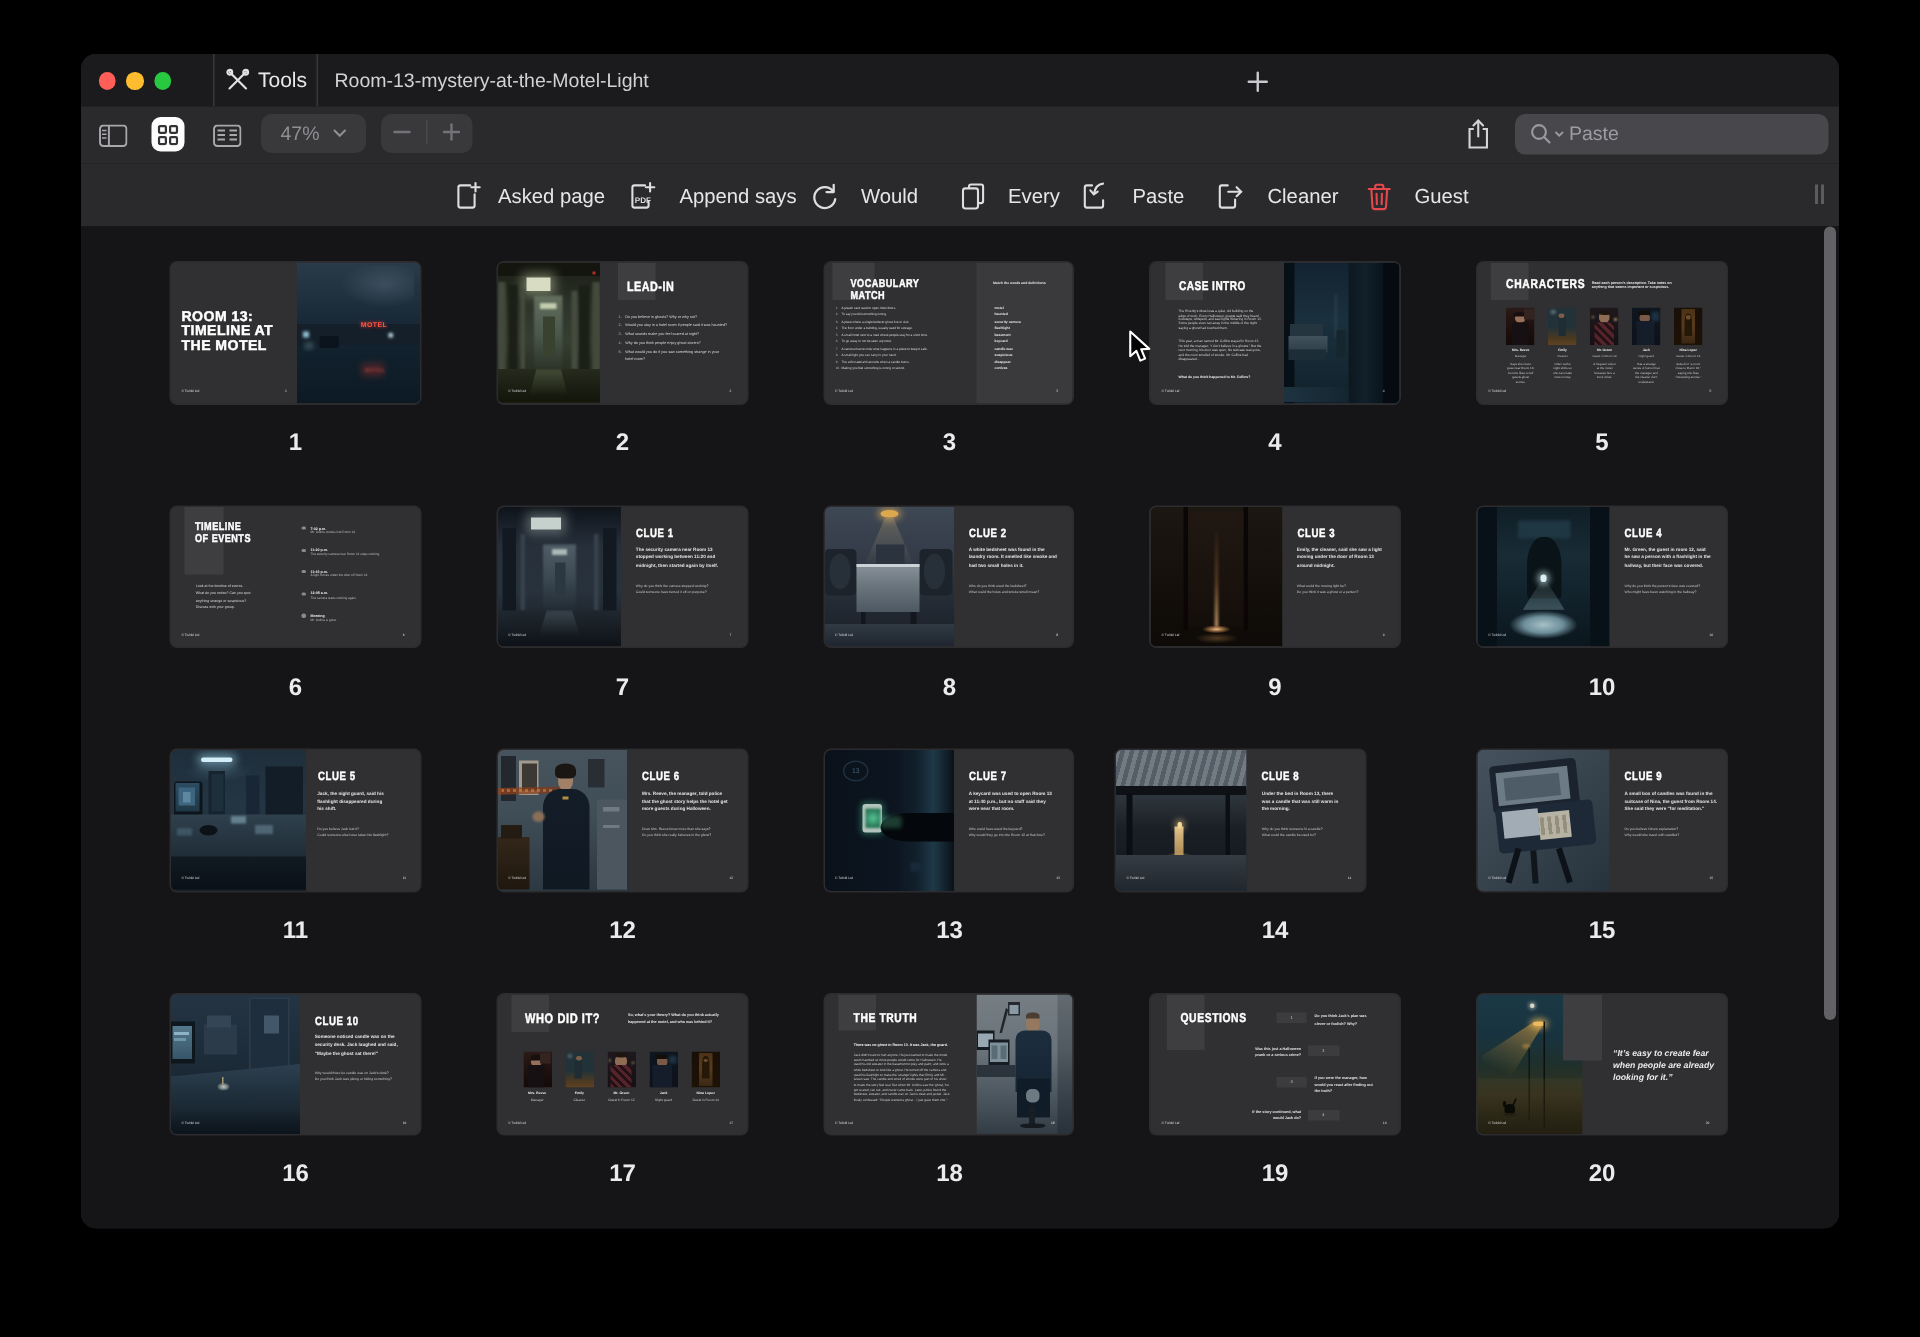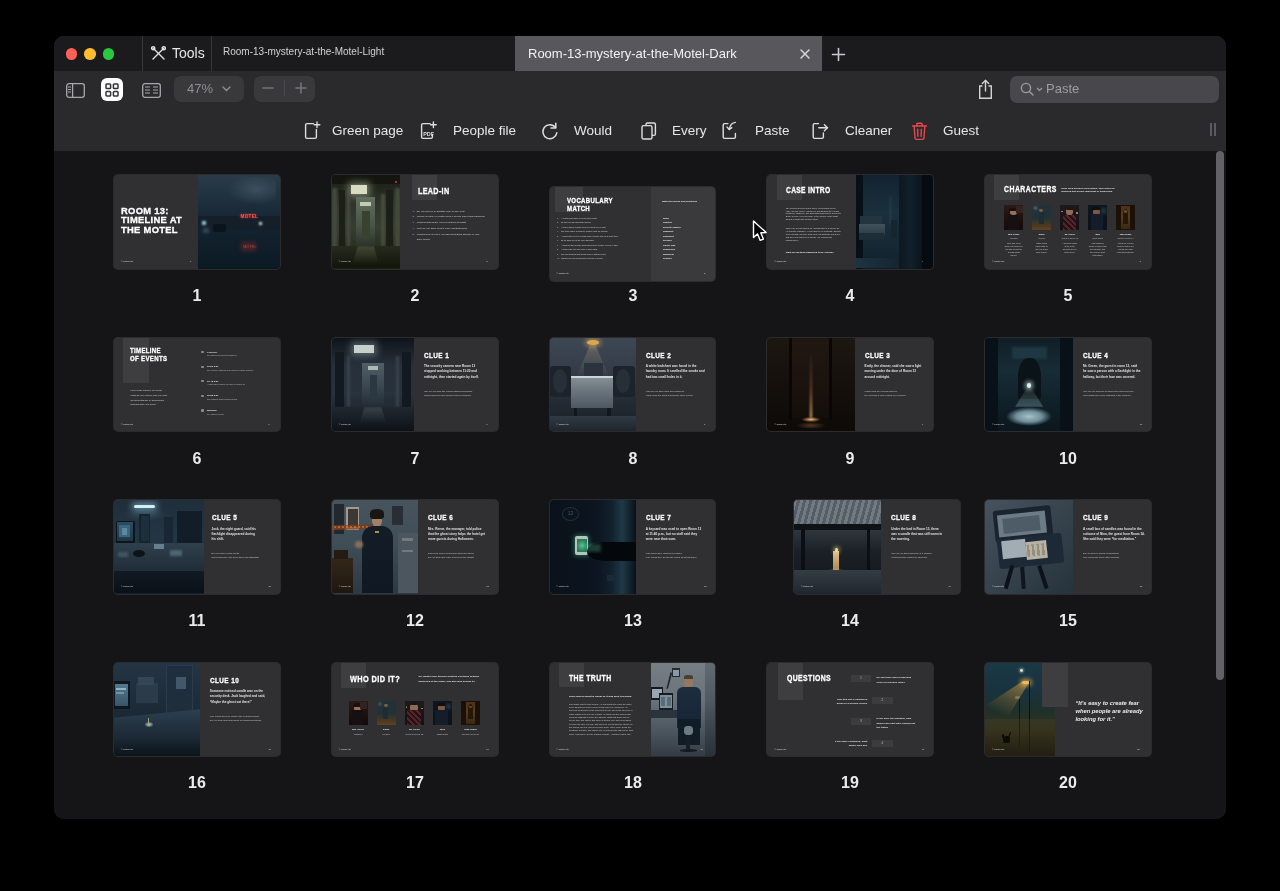--- a/index.html
+++ b/index.html
@@ -25,30 +25,21 @@
     <svg width="17" height="17" viewBox="0 0 17 17" style="position:absolute;left:96px;top:9px;">
         <g stroke="#e2e2e4" stroke-width="1.4" fill="none" stroke-linecap="round">
           <path d="M3 3 L14 14"></path>
           <path d="M14 3 L3 14"></path>
           <circle cx="3.2" cy="3.2" r="1.6"></circle>
           <circle cx="13.8" cy="3.2" r="1.6"></circle>
         </g>
       </svg>
     <div style="position:absolute;left:118px;top:9px;font-size:14px;color:#e8e8ea;">Tools</div>
     <div class="vsep" style="left:157px;"></div>
-    <div style="position:absolute;left:169px;top:10px;font-size:10px;color:#d2d2d4;">Room-13-mystery-at-the-Motel-Light</div>
-    <div id="activetab">
-      <div style="position:absolute;left:13px;top:10px;font-size:13px;color:#f2f2f4;">Room-13-mystery-at-the-Motel-Dark</div>
-      <svg width="12" height="12" viewBox="0 0 12 12" style="position:absolute;left:284px;top:12px;">
-          <g stroke="#d8d8da" stroke-width="1.5" stroke-linecap="round">
-            <line x1="2" y1="2" x2="10" y2="10"></line>
-            <line x1="10" y1="2" x2="2" y2="10"></line>
-          </g>
-        </svg>
-    </div>
+    <div style="position:absolute;left:169px;top:10px;font-size:13px;color:#d2d2d4;">Room-13-mystery-at-the-Motel-Light</div>
     <svg width="15" height="15" viewBox="0 0 15 15" style="position:absolute;left:777px;top:11px;">
         <g stroke="#cacace" stroke-width="1.6" stroke-linecap="round">
           <line x1="7.5" y1="1.5" x2="7.5" y2="13.5"></line>
           <line x1="1.5" y1="7.5" x2="13.5" y2="7.5"></line>
         </g>
       </svg>
   </div>
   <div id="toolbar">
     <svg width="19" height="15" viewBox="0 0 19 15" style="position:absolute;left:12px;top:12px;">
         <rect x="0.7" y="0.7" width="17.6" height="13.6" rx="2.2" fill="none" stroke="#a8a8ac" stroke-width="1.3"></rect>
@@ -115,30 +106,30 @@
       </svg>
   </div>
   <div id="toolbar2">
     <svg width="18" height="20" viewBox="0 0 18 20" style="position:absolute;left:249px;top:12px;">
         <path d="M10.5 2.6 H4 Q2.6 2.6 2.6 4 V16 Q2.6 17.4 4 17.4 H12 Q13.4 17.4 13.4 16 V8.5" fill="none" stroke="#dedee0" stroke-width="1.4" stroke-linecap="round"></path>
         <g stroke="#dedee0" stroke-width="1.4" stroke-linecap="round">
           <line x1="14" y1="1" x2="14" y2="6.6"></line>
           <line x1="11.2" y1="3.8" x2="16.8" y2="3.8"></line>
         </g>
       </svg>
-    <div class="tlbl" style="left:278px;">Green page</div>
+    <div class="tlbl" style="left:278px;">Asked page</div>
     <svg width="20" height="20" viewBox="0 0 20 20" style="position:absolute;left:364px;top:12px;">
         <path d="M12 2.6 H5 Q3.6 2.6 3.6 4 V16 Q3.6 17.4 5 17.4 H13 Q14.4 17.4 14.4 16 V13.5" fill="none" stroke="#dedee0" stroke-width="1.4" stroke-linecap="round"></path>
         <g stroke="#dedee0" stroke-width="1.4" stroke-linecap="round">
           <line x1="15.4" y1="1" x2="15.4" y2="6.6"></line>
           <line x1="12.6" y1="3.8" x2="18.2" y2="3.8"></line>
         </g>
         <text x="5.2" y="14.6" font-size="5.4" font-weight="700" fill="#dedee0" font-family="Liberation Sans,sans-serif">PDF</text>
       </svg>
-    <div class="tlbl" style="left:399px;">People file</div>
+    <div class="tlbl" style="left:399px;">Append says</div>
     <svg width="20" height="20" viewBox="0 0 20 20" style="position:absolute;left:486px;top:12px;">
         <path d="M15.5 6.5 A 7 7 0 1 0 16.8 11.8" fill="none" stroke="#dedee0" stroke-width="1.5" stroke-linecap="round"></path>
         <path d="M15.8 2.2 L15.8 7 L11 7" fill="none" stroke="#dedee0" stroke-width="1.5" stroke-linecap="round" stroke-linejoin="round"></path>
       </svg>
     <div class="tlbl" style="left:520px;">Would</div>
     <svg width="18" height="20" viewBox="0 0 18 20" style="position:absolute;left:586px;top:12px;">
         <rect x="2" y="4.6" width="10" height="13.4" rx="1.6" fill="none" stroke="#dedee0" stroke-width="1.4"></rect>
         <path d="M6 4.6 V3.4 Q6 2 7.4 2 H14 Q15.4 2 15.4 3.4 V13 Q15.4 14.4 14 14.4 H12" fill="none" stroke="#dedee0" stroke-width="1.4"></path>
       </svg>
     <div class="tlbl" style="left:618px;">Every</div>
@@ -220,21 +211,21 @@
         <div style="position:absolute;left:85px;top:46.3px;font-size:2.5px;color:#d9d9db;white-space:nowrap;">What sounds make you feel scared at night?</div>
         <div style="position:absolute;left:80.6px;top:52.2px;font-size:2.5px;color:#b9b9bb;">4.</div>
         <div style="position:absolute;left:85px;top:52.2px;font-size:2.5px;color:#d9d9db;white-space:nowrap;">Why do you think people enjoy ghost stories?</div>
         <div style="position:absolute;left:80.6px;top:58.1px;font-size:2.5px;color:#b9b9bb;">5.</div>
         <div style="position:absolute;left:85px;top:58.1px;font-size:2.5px;color:#d9d9db;white-space:nowrap;">What would you do if you saw something strange in your</div>
         <div style="position:absolute;left:85px;top:63.3px;font-size:2.5px;color:#d9d9db;">hotel room?</div>
         <div style="position:absolute;left:7.0px;top:85.0px;font-size:2.2px;color:rgba(255,255,255,.8);white-space:nowrap;">© Twinkl Ltd</div>
         <div style="position:absolute;left:154.5px;top:85.0px;font-size:2.2px;color:rgba(255,255,255,.8);">2</div>
       </div>
       <div class="num" style="left:332px;top:287px;width:166px;">2</div>
-      <div class="sl" style="left:549.6px;top:175.0px;margin-top:12px;">
+      <div class="sl" style="left:549.6px;top:175.0px;">
         <div style="position:absolute;left:101.9px;top:0.0px;width:63.900000000000006px;height:93.5px;background:#3a3a3c;"></div>
         <div style="position:absolute;left:5.6px;top:0.0px;width:28px;height:24.6px;background:#3e3e40;"></div>
         <div style="position:absolute;left:17.5px;top:9.5px;font-size:7.6px;line-height:8.6px;font-weight:800;color:#fff;letter-spacing:0.4px;white-space:nowrap;-webkit-text-stroke:0.3px #fff;transform:scaleX(0.8);transform-origin:0 50%;">VOCABULARY</div>
         <div style="position:absolute;left:17.5px;top:17.6px;font-size:7.6px;line-height:8.6px;font-weight:800;color:#fff;letter-spacing:0.4px;white-space:nowrap;-webkit-text-stroke:0.3px #fff;transform:scaleX(0.8);transform-origin:0 50%;">MATCH</div>
         <div style="position:absolute;left:7.5px;top:30.0px;font-size:2.1px;color:#b4b4b6;">1.</div>
         <div style="position:absolute;left:11.4px;top:30.0px;font-size:2.1px;color:#d6d6d8;white-space:nowrap;">A plastic card used to open hotel doors.</div>
         <div style="position:absolute;left:7.5px;top:34.45px;font-size:2.1px;color:#b4b4b6;">2.</div>
         <div style="position:absolute;left:11.4px;top:34.45px;font-size:2.1px;color:#d6d6d8;white-space:nowrap;">To say you did something wrong.</div>
         <div style="position:absolute;left:7.5px;top:38.9px;font-size:2.1px;color:#b4b4b6;">3.</div>
         <div style="position:absolute;left:11.4px;top:38.9px;font-size:2.1px;color:#d6d6d8;white-space:nowrap;">A place where a single believer ghost live or visit.</div>
@@ -564,21 +555,21 @@
         <div style="position:absolute;left:96.2px;top:13.0px;font-size:8px;line-height:9px;font-weight:800;color:#fff;letter-spacing:0.5px;white-space:nowrap;-webkit-text-stroke:0.3px #fff;transform:scaleX(0.8);transform-origin:0 50%;">CLUE 7</div>
         <div style="position:absolute;left:96.2px;top:26.5px;font-size:3.1px;line-height:5.35px;color:#e3e3e5;font-weight:700;white-space:nowrap;">A keycard was used to open Room 13</div>
         <div style="position:absolute;left:96.2px;top:31.9px;font-size:3.1px;line-height:5.35px;color:#e3e3e5;font-weight:700;white-space:nowrap;">at 11:40 p.m., but no staff said they</div>
         <div style="position:absolute;left:96.2px;top:37.2px;font-size:3.1px;line-height:5.35px;color:#e3e3e5;font-weight:700;white-space:nowrap;">were near that room.</div>
         <div style="position:absolute;left:96.2px;top:51.0px;font-size:2.3px;line-height:4.4px;color:#c9c9cb;white-space:nowrap;">Who could have used the keycard?</div>
         <div style="position:absolute;left:96.2px;top:55.4px;font-size:2.3px;line-height:4.4px;color:#c9c9cb;white-space:nowrap;">Why would they go into the Room 13 at that time?</div>
         <div style="position:absolute;left:7.0px;top:85.0px;font-size:2.2px;color:rgba(255,255,255,.8);white-space:nowrap;">© Twinkl Ltd</div>
         <div style="position:absolute;left:154.5px;top:85.0px;font-size:2.2px;color:rgba(255,255,255,.8);">13</div>
       </div>
       <div class="num" style="left:550px;top:612px;width:166px;">13</div>
-      <div class="sl" style="left:794px;top:500.0px;">
+      <div class="sl" style="left:744px;top:500.0px;">
         <div style="position:absolute;left:0px;top:0.0px;width:87.4px;height:93.5px;overflow:hidden;">
           <div style="position:absolute;inset:0;background:linear-gradient(180deg,#3e4650 0%,#30383f 30%,#1b2026 55%,#11151b 100%);"></div>
           <div style="position:absolute;left:0;top:0;width:100%;height:28%;background:repeating-linear-gradient(105deg,rgba(120,128,136,.9) 0 3px,rgba(88,96,105,.9) 3px 6px);"></div>
           <div style="position:absolute;left:0;top:26%;width:100%;height:6%;background:#0e1217;"></div>
           <div style="position:absolute;left:8%;top:31%;width:4.5%;height:44%;background:#0b0f14;"></div>
           <div style="position:absolute;left:83%;top:31%;width:4.5%;height:44%;background:#0b0f14;"></div>
           <div style="position:absolute;left:45%;top:55%;width:6.5%;height:20%;background:linear-gradient(180deg,#dcc089 0%,#ad8a52 100%);"></div>
           <div style="position:absolute;left:46.6%;top:51%;width:3.2%;height:5%;background:#f4d89a;border-radius:50%;box-shadow:0 0 4px 1.5px rgba(245,210,140,.6);"></div>
           <div style="position:absolute;left:38%;top:73%;width:20%;height:5%;background:radial-gradient(ellipse,rgba(225,185,115,.4),rgba(225,185,115,0) 70%);"></div>
           <div style="position:absolute;left:0;top:75%;width:100%;height:25%;background:linear-gradient(180deg,#343c44 0%,#20262d 100%);"></div>

